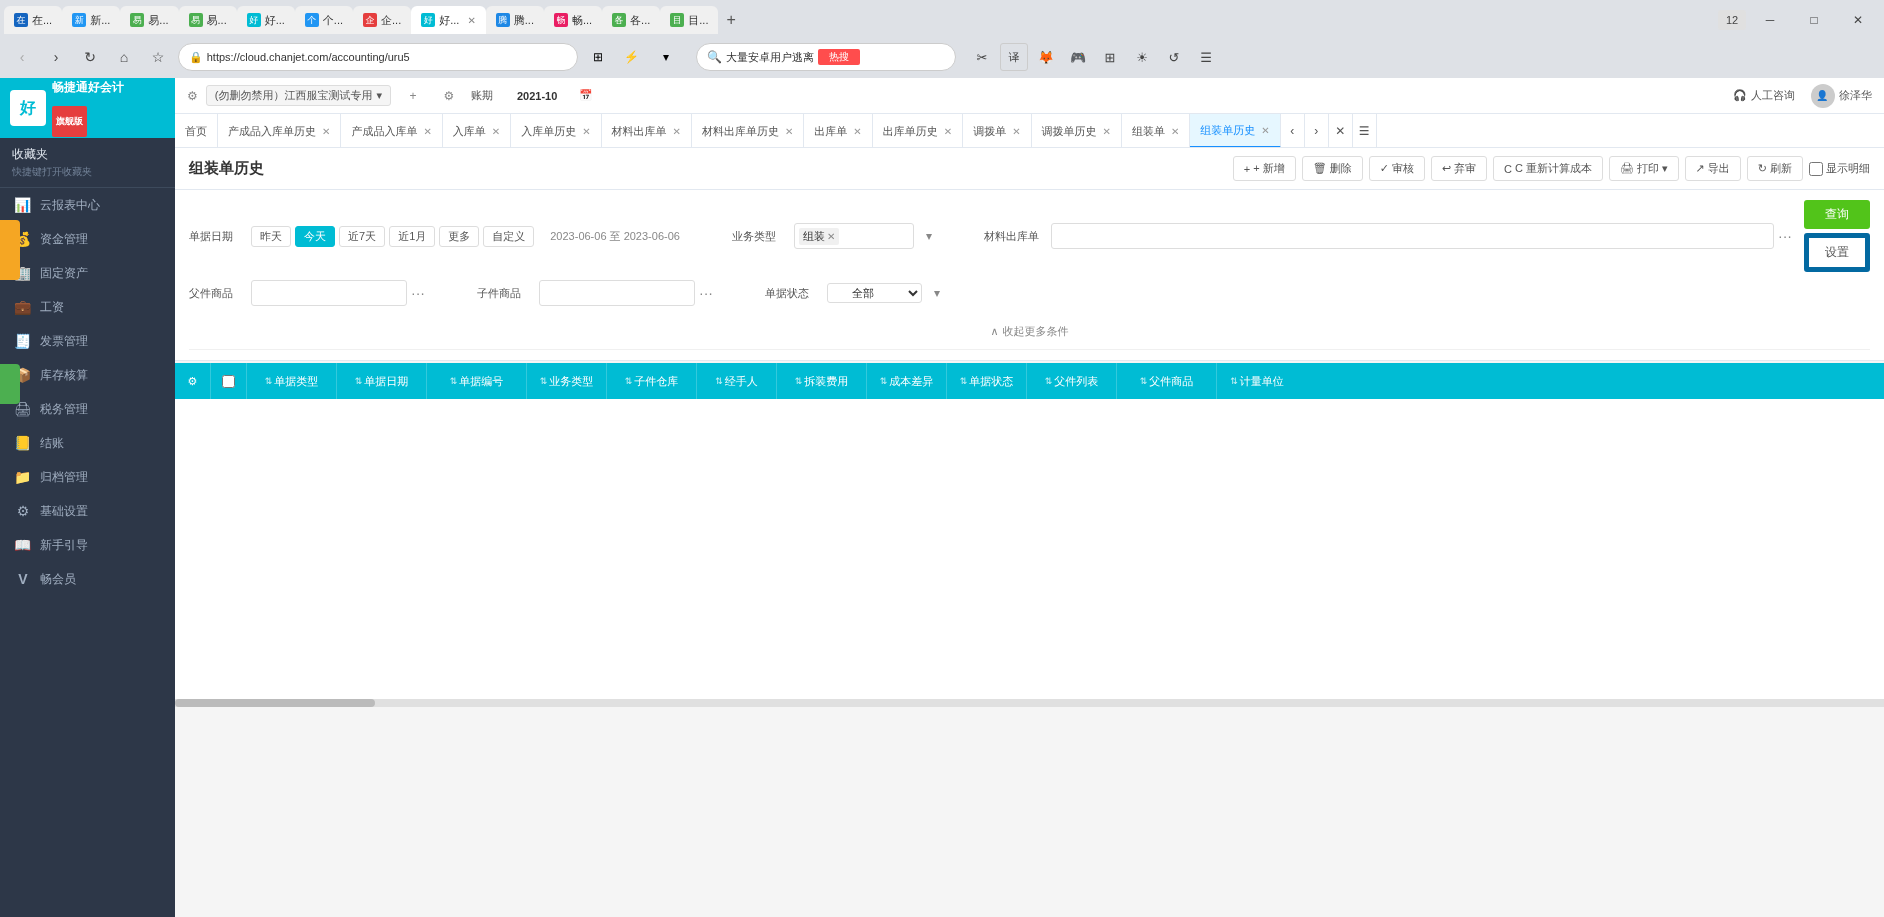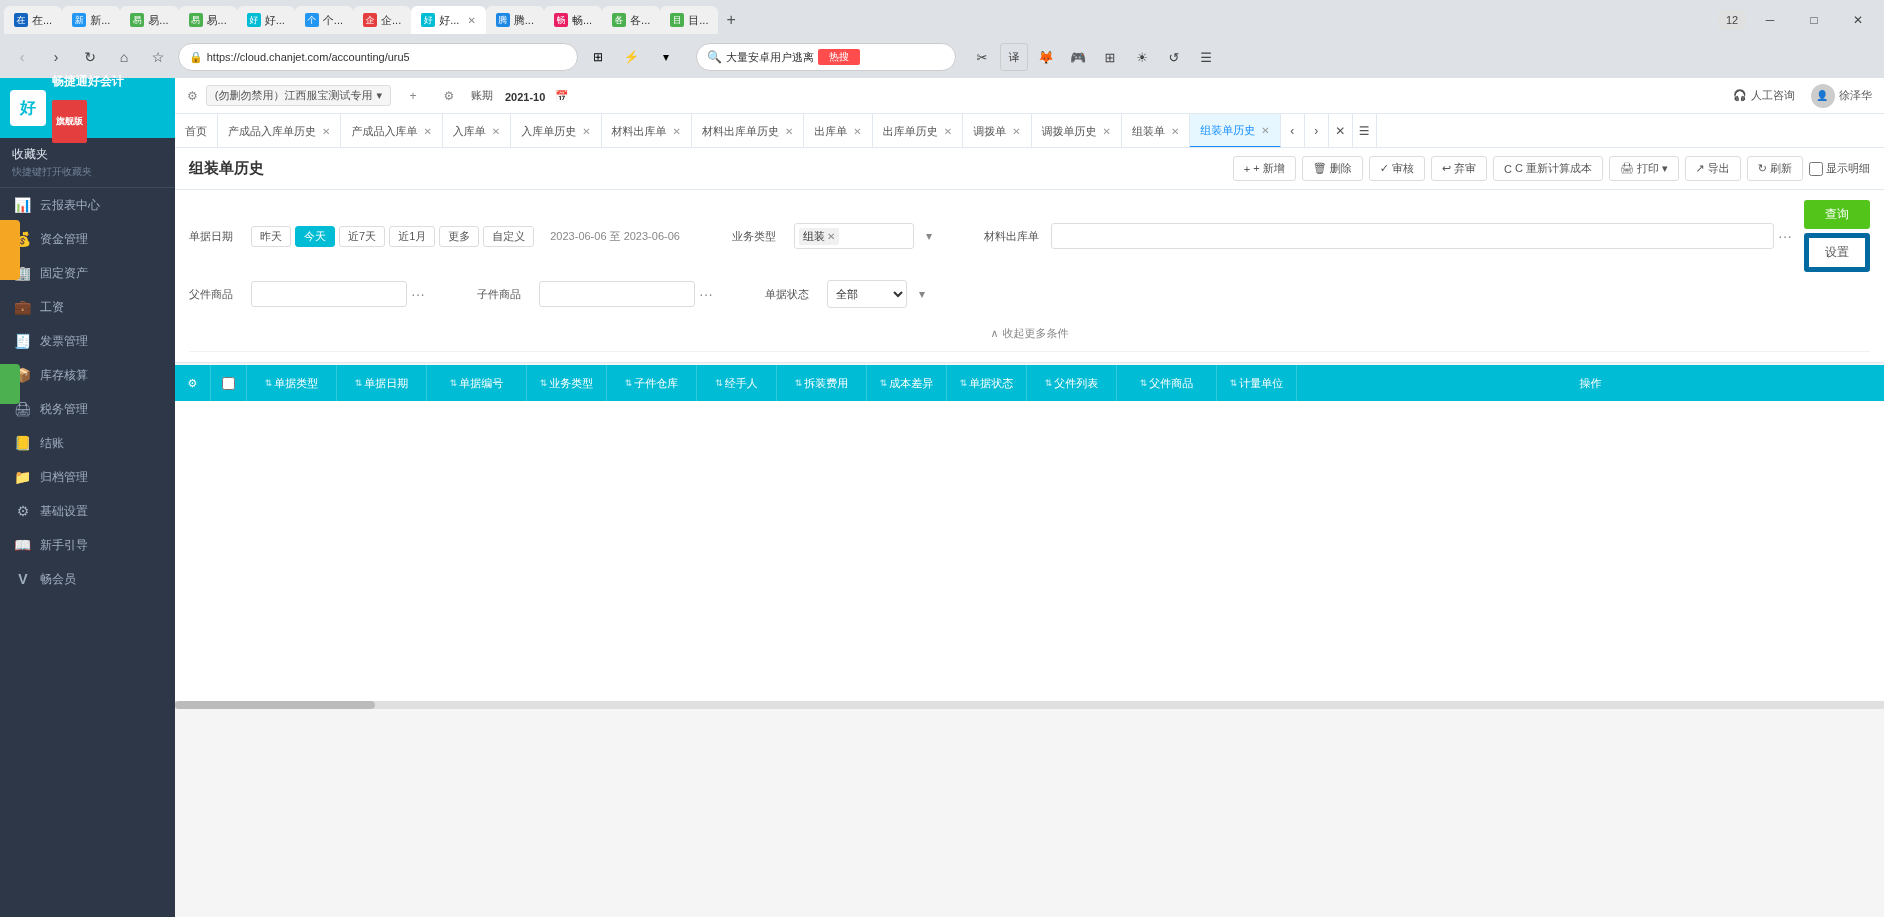--- a/index.html
+++ b/index.html
@@ -27,34 +27,34 @@
     .toolbar-icons { display: flex; align-items: center; gap: 4px; margin-left: 6px; }
     .toolbar-icon { width: 28px; height: 28px; display: flex; align-items: center; justify-content: center; font-size: 13px; color: #444; cursor: pointer; border-radius: 4px; }
 
     
     .app-layout { display: flex; height: calc(917px - 78px); }
 
     
     .sidebar { width: 175px; background: #2d3748; display: flex; flex-direction: column; flex-shrink: 0; }
     .sidebar-logo { background: #00bcd4; padding: 8px 10px; display: flex; align-items: center; gap: 6px; color: #fff; font-size: 12px; font-weight: bold; height: 60px; }
     .sidebar-logo-icon { width: 36px; height: 36px; background: #fff; border-radius: 4px; display: flex; align-items: center; justify-content: center; color: #00bcd4; font-size: 16px; font-weight: bold; }
-    .sidebar-logo-badge { background: #e53e3e; color: #fff; font-size: 9px; padding: 15px 4px; border-radius: 2px; margin-top: 10px; display: inline-block; }
+    .sidebar-logo-badge { background: #e53e3e; color: #fff; font-size: 9px; padding: 9px 4px; border-radius: 2px; margin-top: 10px; display: inline-block; }
     .sidebar-favorite { padding: 8px 12px; color: #a0aec0; font-size: 11px; border-bottom: 1px solid #3d4a5c; }
     .sidebar-favorite-title { color: #e2e8f0; font-size: 12px; font-weight: normal; margin-bottom: 2px; }
     .sidebar-nav { flex: 1; overflow-y: auto; }
     .sidebar-nav-item { display: flex; align-items: center; padding: 8px 14px; color: #a0aec0; cursor: pointer; gap: 8px; font-size: 12px; }
     .sidebar-nav-icon { width: 18px; height: 18px; display: flex; align-items: center; justify-content: center; font-size: 14px; }
 
     
     .main-content { flex: 1; display: flex; flex-direction: column; overflow: hidden; background: #f5f5f5; }
 
     
     .top-bar { background: #fff; border-bottom: 1px solid #e2e8f0; padding: 4px 12px; display: flex; align-items: center; gap: 8px; height: 36px; flex-shrink: 0; }
     .company-selector { display: flex; align-items: center; gap: 4px; font-size: 11px; color: #555; background: #f5f5f5; border: 1px solid #ddd; border-radius: 3px; padding: 2px 8px; cursor: pointer; }
-    .period-selector { display: flex; align-items: flex-end; gap: 8px; font-size: 11px; color: #555; cursor: pointer; }
+    .period-selector { display: flex; align-items: center; gap: 20px; font-size: 11px; color: #555; cursor: pointer; }
     .support-btn { margin-left: auto; display: flex; align-items: center; gap: 4px; font-size: 11px; color: #555; cursor: pointer; }
     .user-name { font-size: 11px; color: #555; }
 
     
     .page-tabs { background: #fff; border-bottom: 1px solid #e2e8f0; display: flex; align-items: flex-start; overflow-x: auto; white-space: nowrap; height: 34px; flex-shrink: 0; }
     .page-tabs::-webkit-scrollbar { height: 3px; }
     .page-tabs::-webkit-scrollbar-thumb { background: #ccc; }
     .page-tab { display: inline-flex; align-items: center; padding: 0 10px; height: 34px; font-size: 11px; color: #555; cursor: pointer; border-right: 1px solid #e2e8f0; white-space: nowrap; gap: 4px; flex-shrink: 0; }
     .page-tab.active { background: #e6f7ff; color: #1890ff; border-bottom: 2px solid #1890ff; }
     .page-tab .tab-close { color: #999; font-size: 10px; margin-left: 2px; }
@@ -75,21 +75,21 @@
     .filter-row:last-child { margin-bottom: 0; }
     .filter-label { font-size: 11px; color: #555; white-space: nowrap; flex-shrink: 0; min-width: 50px; }
     .date-filters { display: flex; align-items: center; gap: 4px; }
     .date-btn { padding: 2px 8px; border: 1px solid #ddd; border-radius: 3px; font-size: 11px; color: #555; cursor: pointer; background: #fff; }
     .date-btn.active { background: #00bcd4; color: #fff; border-color: #00bcd4; }
     .date-range { font-size: 11px; color: #888; margin-left: 4px; }
     .filter-input { height: 26px; border: 1px solid #ddd; border-radius: 3px; padding: 0 6px; font-size: 11px; color: #333; min-width: 120px; }
     .filter-tag-input { display: flex; align-items: center; border: 1px solid #ddd; border-radius: 3px; min-width: 120px; height: 26px; padding: 0 4px; background: #fff; gap: 4px; }
     .filter-tag { background: #f0f0f0; border-radius: 2px; padding: 1px 4px; font-size: 11px; color: #333; display: flex; align-items: center; gap: 2px; }
     .filter-tag-close { color: #888; font-size: 10px; cursor: pointer; }
-    .filter-select { height: 28px; border: 1px solid #ddd; border-radius: 3px; padding: 0 4px; font-size: 11px; color: #333; min-width: 80px; background: #fff; }
+    .filter-select { height: 20px; border: 1px solid #ddd; border-radius: 3px; padding: 0 20px; font-size: 11px; color: #333; min-width: 80px; background: #fff; }
     .filter-chevron { color: #888; font-size: 12px; }
     .collapse-btn { display: flex; align-items: center; gap: 4px; font-size: 11px; color: #888; cursor: pointer; padding: 4px 0; }
 
     
     .table-area { background: #fff; margin-top: 2px; }
     .table-header { display: flex; align-items: center; background: #00bcd4; color: #fff; height: 36px; }
     .th-cell { display: flex; align-items: center; justify-content: center; padding: 0 6px; font-size: 11px; border-right: 1px solid rgba(255,255,255,0.2); height: 100%; flex-shrink: 0; gap: 2px; cursor: pointer; }
     .th-cell:last-child { border-right: none; }
     .th-sort { font-size: 9px; opacity: 0.8; }
     .th-settings { width: 36px; justify-content: center; }
@@ -534,23 +534,20 @@
             <span>父件列表</span>
           </div>
           <div class="th-cell th-parentitem">
             <span class="th-sort">⇅</span>
             <span>父件商品</span>
           </div>
           <div class="th-cell th-unit">
             <span class="th-sort">⇅</span>
             <span>计量单位</span>
           </div>
-          <div class="th-cell th-operate">
-            <span>操作</span>
-          </div>
         </div>
         <div class="table-body">
           
         </div>
       </div>
 
       <div class="bottom-scrollbar">
         <div class="scrollbar-thumb"></div>
       </div>
     </div>

